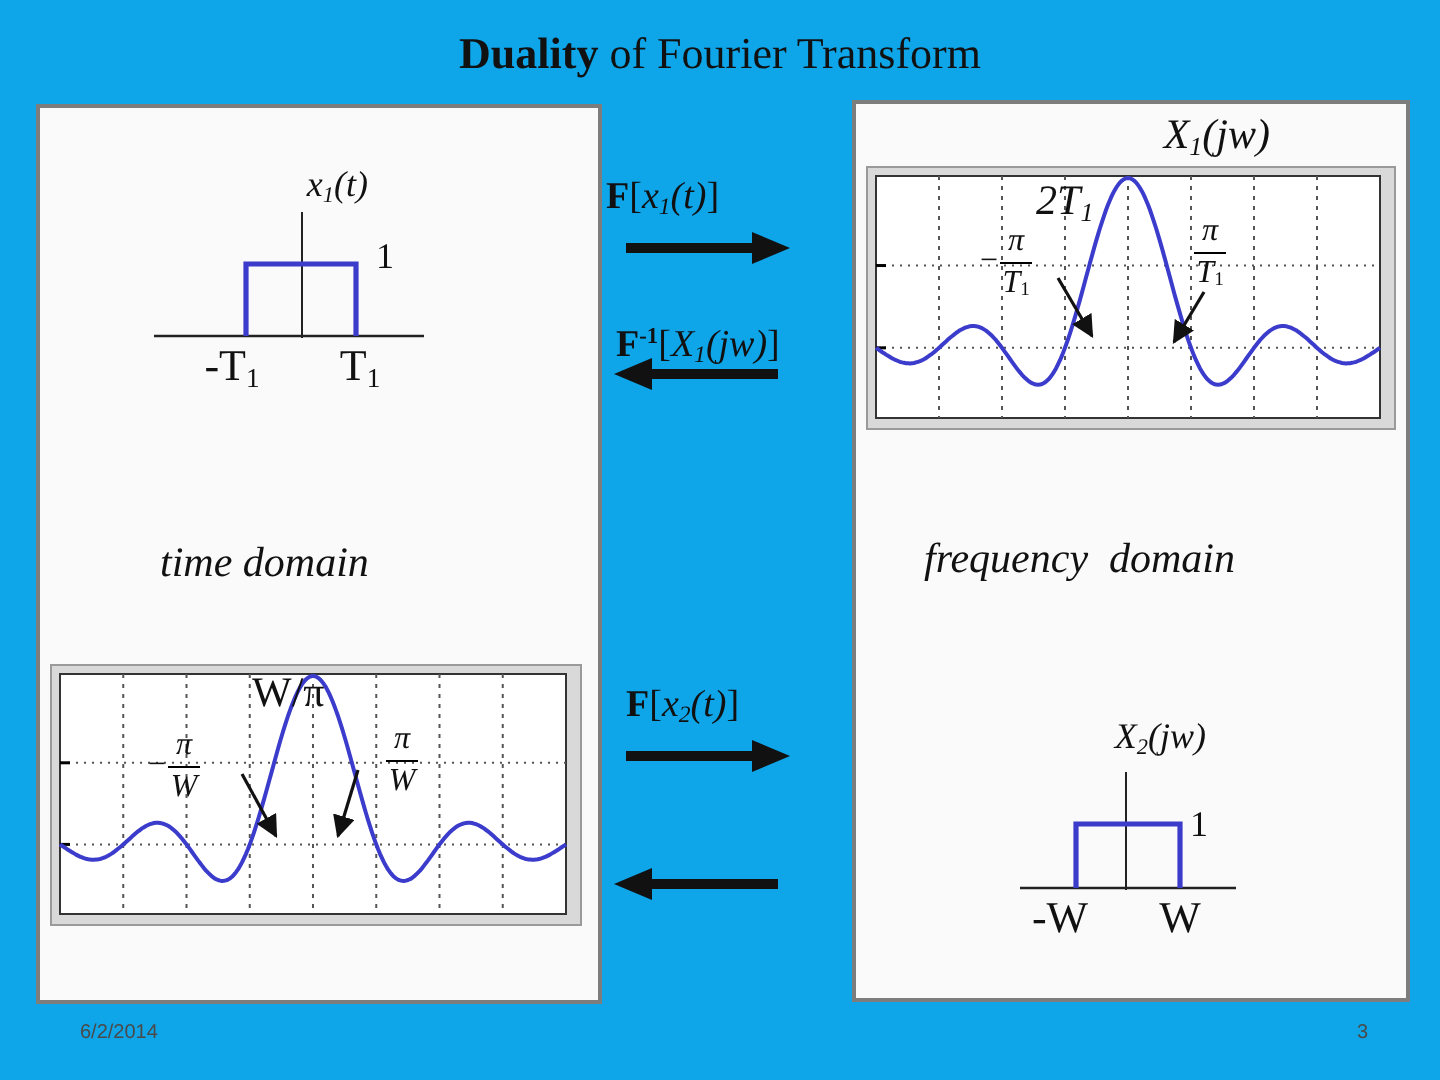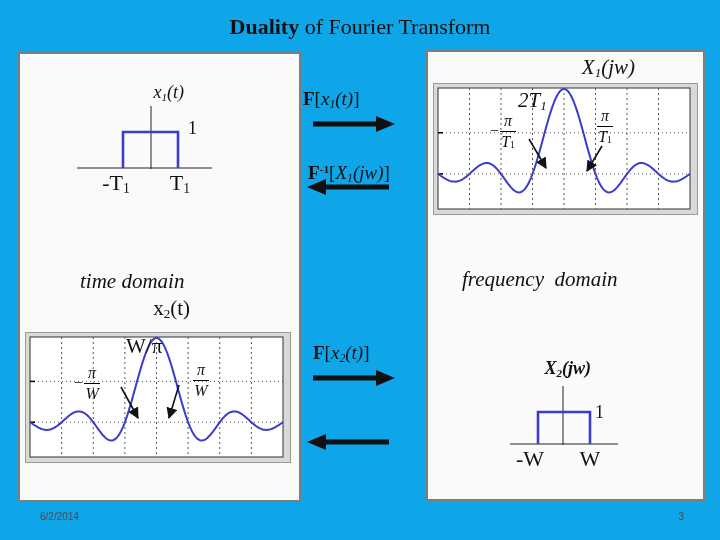--- a/index.html
+++ b/index.html
@@ -94,23 +94,20 @@
   <div class="abs frac-group" style="left:490px;top:112px;">
     <span class="minus">−</span><span class="frac"><span class="num">π</span><span class="den"><span>T</span><span class="fsub">1</span></span></span>
   </div>
   <div class="abs frac-group" style="left:596px;top:107px;">
     <span class="minus"></span><span class="frac"><span class="num">π</span><span class="den"><span>T</span><span class="fsub">1</span></span></span>
   </div>
 
   <div class="abs domain-label" style="left:80px;top:254px;">time domain</div>
   <div class="abs domain-label" style="left:462px;top:252px;">frequency  domain</div>
 
-  <div class="abs gtitle big upright" style="left:100px;top:296px;width:90px;">
-    <span>x</span><span class="ssub">2</span><span>(t)</span>
-  </div>
   <div class="abs plot-frame" style="left:25px;top:332px;width:266px;height:131px;">
     <svg class="plot-svg" width="264" height="129">
       <defs>
         <marker id="ah2" viewBox="0 0 10 10" refX="9" refY="5" markerWidth="7" markerHeight="7" orient="auto">
             <path d="M0,0 L10,5 L0,10 z" fill="#111"></path>
           </marker>
       </defs>
       <g class="gen">
           <rect x="4" y="4" width="253" height="120" fill="#ffffff" stroke="#333" stroke-width="1"></rect>
           <line x1="35.625" y1="4" x2="35.625" y2="124" stroke="#555555" stroke-width="1" stroke-dasharray="2,3"></line>
@@ -133,21 +130,21 @@
   <div class="abs peak-label upright" style="left:126px;top:334px;">
     <span>W/π</span><span class="ssub"></span>
   </div>
   <div class="abs frac-group" style="left:74px;top:364px;">
     <span class="minus">−</span><span class="frac"><span class="num">π</span><span class="den"><span>W</span><span class="fsub"></span></span></span>
   </div>
   <div class="abs frac-group" style="left:192px;top:361px;">
     <span class="minus"></span><span class="frac"><span class="num">π</span><span class="den"><span>W</span><span class="fsub"></span></span></span>
   </div>
 
-  <div class="abs gtitle" style="left:511px;top:358px;width:80px;font-weight:bold;">
+  <div class="abs gtitle" style="left:523px;top:358px;width:80px;">
     <span>X</span><span class="sub">2</span><span>(jw)</span>
   </div>
   <svg class="abs" style="left:505px;top:380px;" width="120" height="70">
     <line x1="5" y1="64" x2="113" y2="64" stroke="#222" stroke-width="1.2"></line>
     <line x1="58" y1="6" x2="58" y2="65" stroke="#222" stroke-width="1"></line>
     <path d="M33,64 L33,32 L85,32 L85,64" fill="none" stroke="#3c3ccc" stroke-width="2.6"></path>
   </svg>
   <div class="abs amp-label" style="left:595px;top:402px;">1</div>
   <div class="abs tick-label" style="left:508px;top:446px;width:44px;">
     <span>-W</span><span class="ssub"></span>

